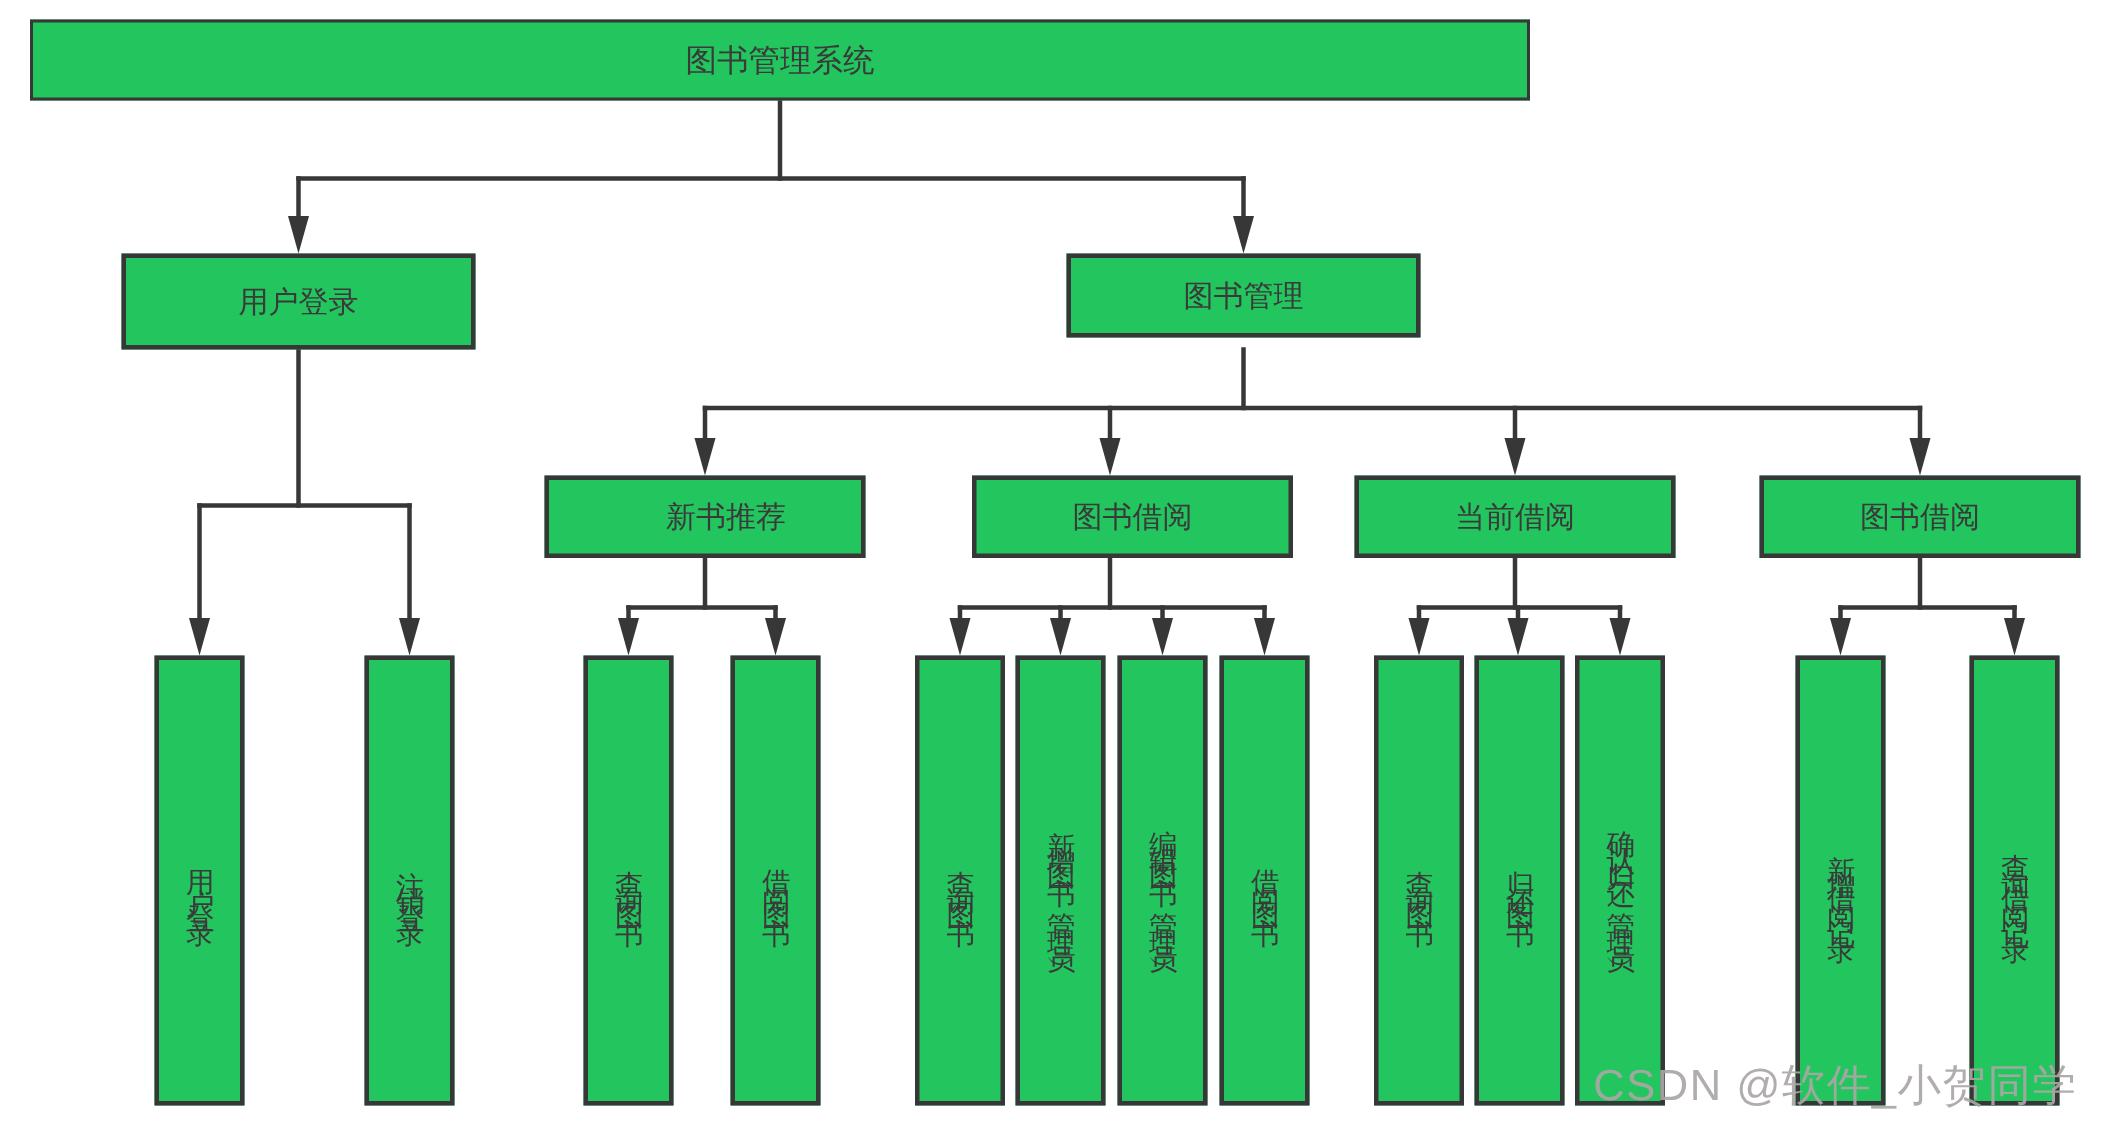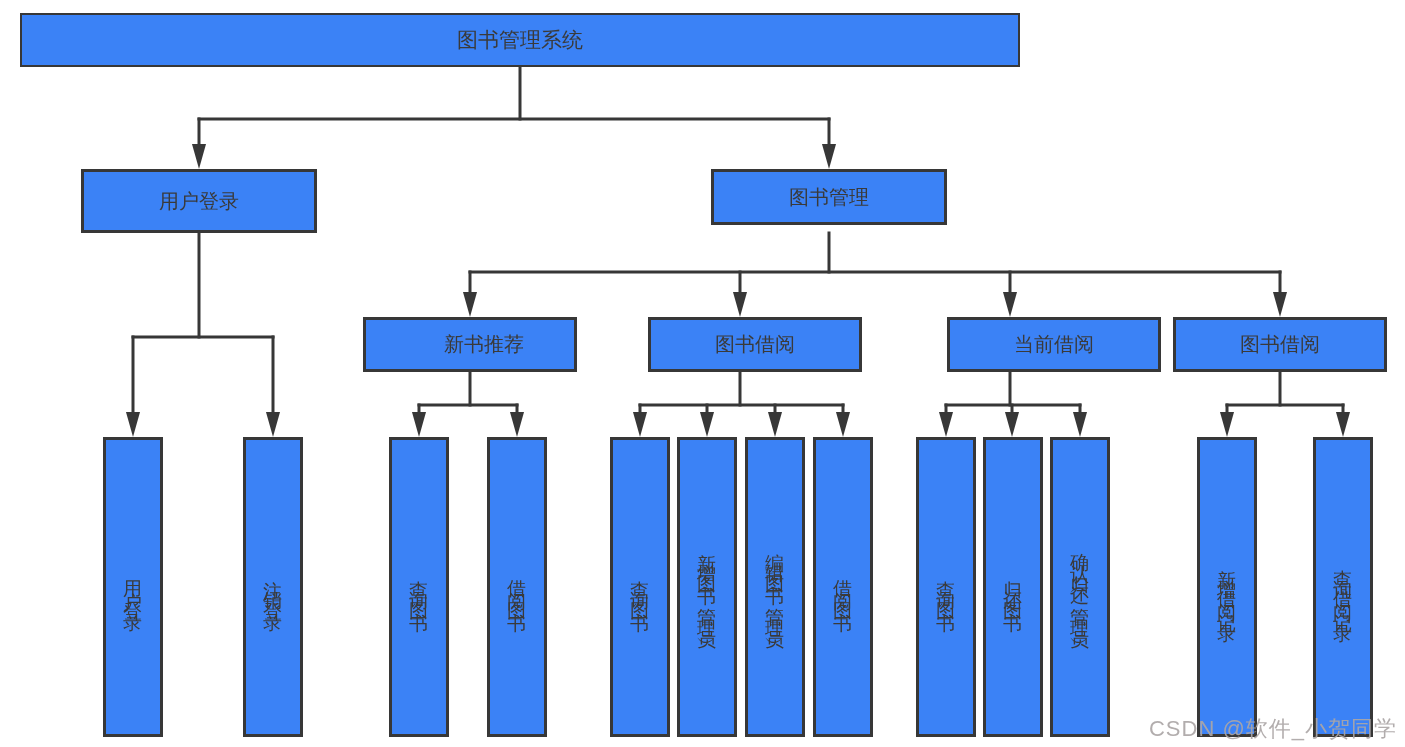--- a/index.html
+++ b/index.html
@@ -13,44 +13,44 @@
   }
   #connectors {
     position: absolute;
     left: 0; top: 0;
     width: 1405px; height: 747px;
     z-index: 1;
   }
   .node {
     position: absolute;
     box-sizing: border-box;
-    background: #3b82f6;
+    background: #22c55e;
     border: 3px solid #373737;
     color: #3a3a3a;
     display: flex;
     align-items: center;
     justify-content: center;
     z-index: 2;
     text-align: center;
   }
   .node.root { border-width: 2px; font-size: 21px; }
   .node.branch { font-size: 20px; }
   .node.leaf {
     writing-mode: vertical-rl;
     text-orientation: mixed;
     font-size: 19px;
     letter-spacing: 11px;
     line-height: 1;
   }
   #watermark {
     position: absolute;
-    right: 8px;
+    right: 20px;
     bottom: 3px;
     z-index: 3;
-    font-size: 22px;
+    font-size: 29px;
     color: rgba(171, 166, 166, 0.92);
     letter-spacing: 1px;
     white-space: nowrap;
   }
 </style>
 </head>
 <body>
 
 <div id="canvas">
 
@@ -109,21 +109,21 @@
       <polygon points="1336,412 1350,412 1343,437" fill="#373737"></polygon>
     </svg>
 
   <div class="node root" style="left:20px; top:13px; width:1000px; height:54px;">图书管理系统</div>
 
   <div class="node branch" style="left:81px; top:169px; width:236px; height:64px;">用户登录</div>
   <div class="node branch" style="left:711px; top:169px; width:236px; height:56px;">图书管理</div>
 
   <div class="node branch" style="left:363px; top:317px; width:214px; height:55px;padding-left:28px;">新书推荐</div>
   <div class="node branch" style="left:633px; top:317px; width:214px; height:55px;margin-left:15px;">图书借阅</div>
-  <div class="node branch" style="left:903px; top:317px; width:214px; height:55px;margin-left:44px;">当前借阅</div>
+  <div class="node branch" style="left:903px; top:317px; width:214px; height:55px;">当前借阅</div>
   <div class="node branch" style="left:1173px; top:317px; width:214px; height:55px;">图书借阅</div>
 
   <div class="node leaf" style="left:103px; top:437px; width:60px; height:300px;">用户登录</div>
   <div class="node leaf" style="left:243px; top:437px; width:60px; height:300px;">注销登录</div>
 
   <div class="node leaf" style="left:389px; top:437px; width:60px; height:300px;">查询图书</div>
   <div class="node leaf" style="left:487px; top:437px; width:60px; height:300px;">借阅图书</div>
 
   <div class="node leaf" style="left:610px; top:437px; width:60px; height:300px;">查询图书</div>
   <div class="node leaf" style="left:677px; top:437px; width:60px; height:300px;">新增图书（管理员）</div>

